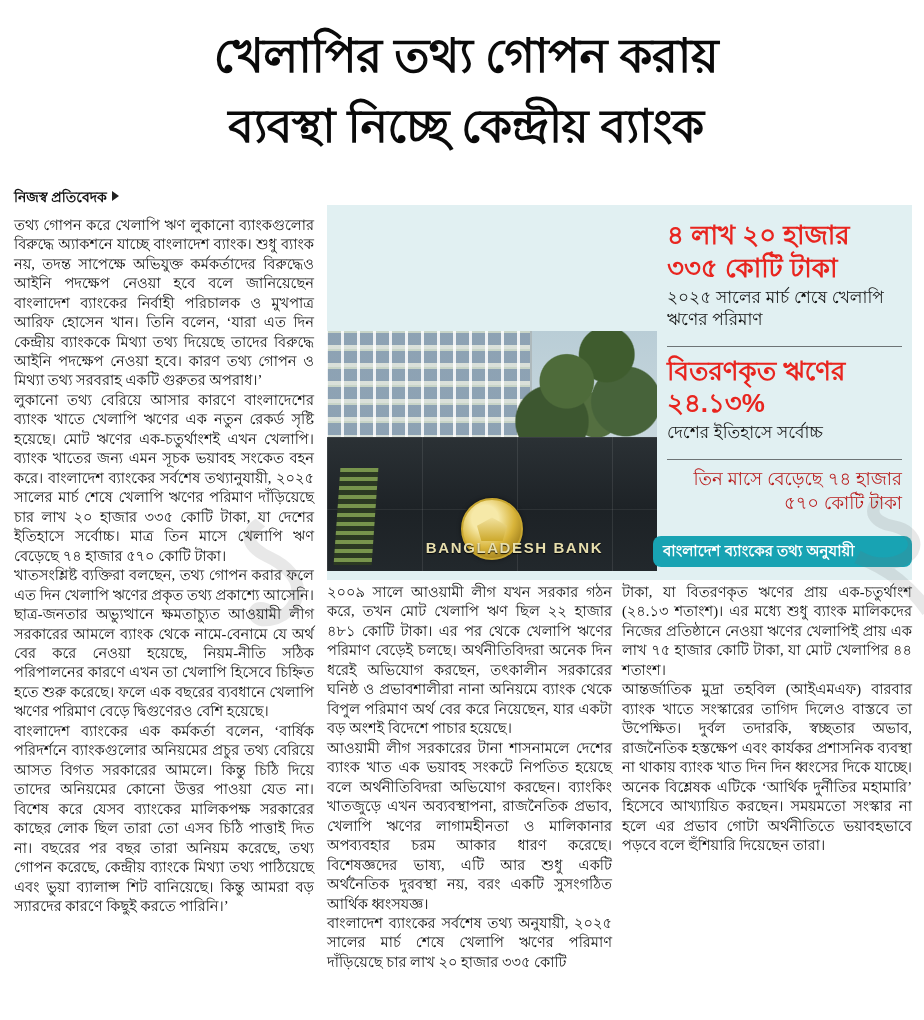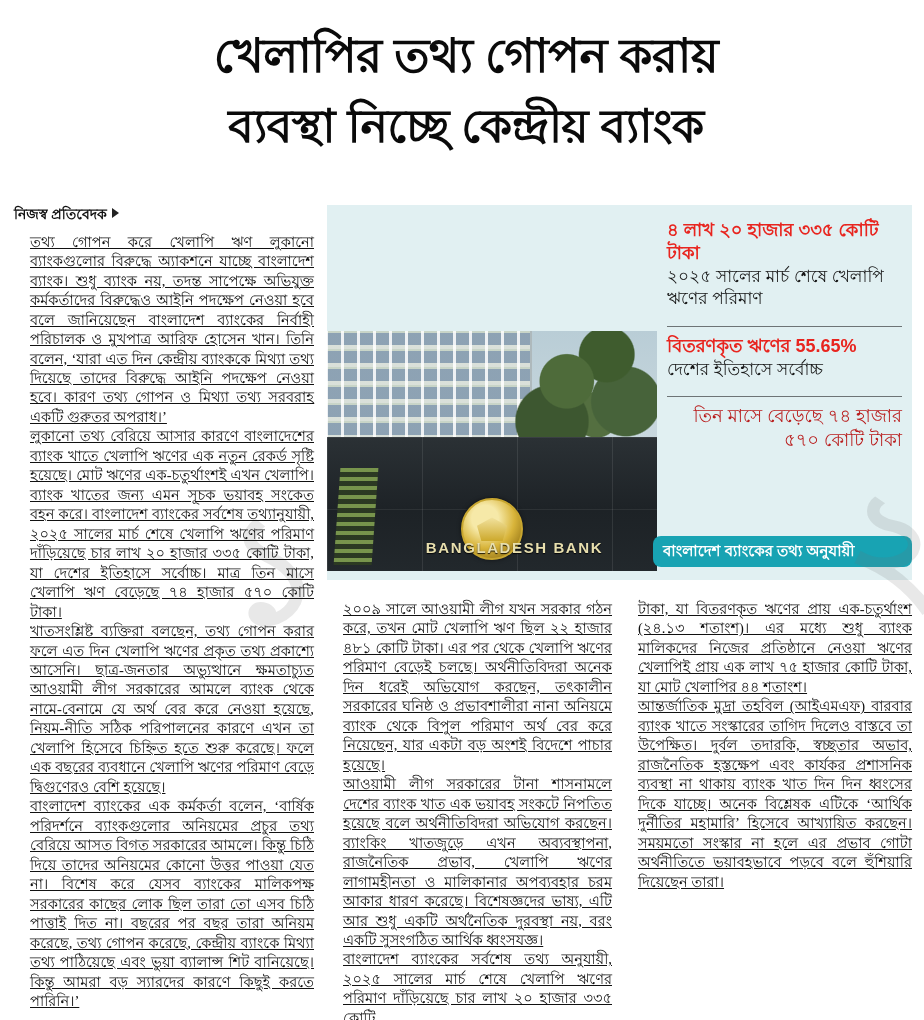--- a/index.html
+++ b/index.html
@@ -25,32 +25,32 @@
     line-height:1.18;
     letter-spacing:-0.5px;
     color:#0a0a0a;
     white-space:nowrap;
   }
   .headline .hl-line.l2{font-size:46px;margin-top:16px;}
 
   
   .body-area{
     position:absolute;
-    top:205px;left:0;width:778px;height:815px;
+    top:188px;left:0;width:778px;height:815px;
   }
   .col{
     position:absolute;
     top:0;
     font-size:14.6px;
     line-height:1.335;
     text-align:justify;
     text-justify:inter-word;
     color:#111;
   }
-  .col p{margin:0 0 0 16px;text-indent:0;text-decoration:underline;}
+  .col p{margin:0 0 0 0;text-indent:0;}
   .col p + p{margin-top:0px;}
   .col1{left:14px;width:300px;}
   .col2{left:327px;width:285px;top:395px;}
   .col3{left:622px;width:290px;top:395px;}
 
   .byline{
     font-family:"Liberation Sans","DejaVu Sans",sans-serif;
     font-weight:bold;
     font-size:14px;
     margin-bottom:9px;
@@ -191,21 +191,21 @@
   .stats{
     position:absolute;
     left:340px;top:14px;
     width:235px;
   }
   .stat{padding:0 0 6px 0;}
   .stat .big{
     color:#e8251f;
     font-family:"Liberation Sans","DejaVu Sans",sans-serif;
     font-weight:bold;
-    font-size:18px;
+    font-size:26px;
     line-height:1.26;
   }
   .stat .cap{
     color:#151515;
     font-family:"Liberation Sans","DejaVu Sans",sans-serif;
     font-size:17px;
     line-height:1.3;
     margin-top:2px;
   }
   .stat .plain{
@@ -259,21 +259,21 @@
       </div>
     </div>
 
     <div class="stats">
       <div class="stat">
         <div class="big">৪ লাখ ২০ হাজার ৩৩৫ কোটি টাকা</div>
         <div class="cap">২০২৫ সালের মার্চ শেষে খেলাপি ঋণের পরিমাণ</div>
       </div>
       <div class="divider"></div>
       <div class="stat">
-        <div class="big">বিতরণকৃত ঋণের 55.65%</div>
+        <div class="big">বিতরণকৃত ঋণের ২৪.১৩%</div>
         <div class="cap">দেশের ইতিহাসে সর্বোচ্চ</div>
       </div>
       <div class="divider"></div>
       <div class="stat">
         <div class="plain">তিন মাসে বেড়েছে ৭৪ হাজার ৫৭০ কোটি টাকা</div>
       </div>
     </div>
 
     <div class="source-bar">
       <span>বাংলাদেশ ব্যাংকের তথ্য অনুযায়ী</span>

